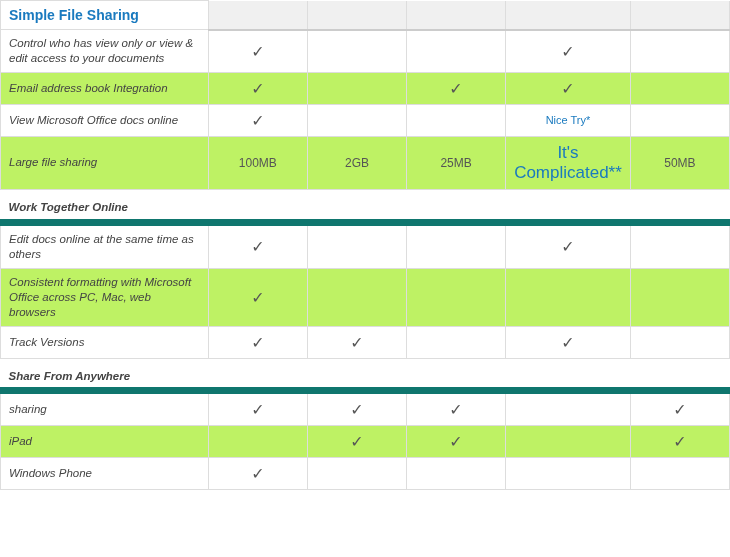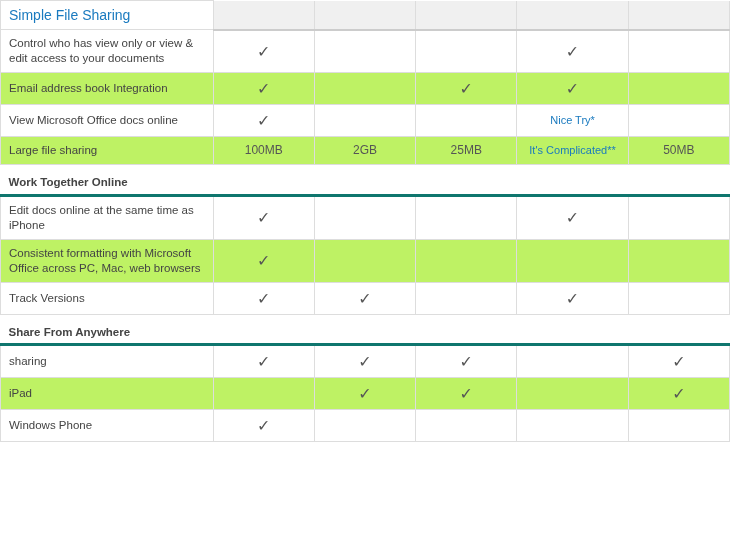--- a/index.html
+++ b/index.html
@@ -20,57 +20,58 @@
       padding: 6px 8px;
       text-align: center;
       vertical-align: middle;
     }
     .comparison-table td:first-child {
       text-align: left;
       width: 210px;
       font-size: 11.5px;
       color: #444;
       line-height: 1.3;
+      font-style: italic;
     }
     .comparison-table th {
       background: #f0f0f0;
       font-size: 12px;
-      font-weight: normal;
+      font-weight: bold;
       color: #333;
       border-top: none;
       border-bottom: 2px solid #ccc;
     }
     .section-header td {
       background: #fff;
       font-size: 14px;
       font-weight: bold;
       color: #1a7abf;
       text-align: left;
       padding: 10px 8px 4px 8px;
       border: none;
-      border-bottom: 3px solid #0f766e;
+      border-bottom: 7px solid #0f766e;
     }
     .row-alt {
       background: #bef264;
     }
     .row-normal {
       background: #fff;
     }
     .check {
       color: #555;
       font-size: 16px;
     }
     .nice-try {
       color: #1a7abf;
       font-size: 11px;
       margin-top: 18px;
     }
     .its-complicated {
       color: #1a7abf;
-      font-size: 11px;
+      font-size: 17px;
     }
     .file-size {
       color: #555;
       font-size: 12px;
     }
     .col-skydrive { width: 100px; }
     .col-dropbox { width: 100px; }
     .col-gmail { width: 100px; }
     .col-googledocs { width: 110px; }
     .col-yousendit { width: 100px; }
@@ -120,21 +121,21 @@
         <td><span class="file-size">100MB</span></td>
         <td><span class="file-size">2GB</span></td>
         <td><span class="file-size">25MB</span></td>
         <td><span class="its-complicated">It's Complicated**</span></td>
         <td><span class="file-size">50MB</span></td>
       </tr>
       <tr class="section-header">
         <td colspan="6">Work Together Online</td>
       </tr>
       <tr class="row-normal">
-        <td>Edit docs online at the same time as iPhone</td>
+        <td>Edit docs online at the same time as others</td>
         <td><span class="check">✓</span></td>
         <td></td>
         <td></td>
         <td><span class="check">✓</span></td>
         <td></td>
       </tr>
       <tr class="row-alt">
         <td>Consistent formatting with Microsoft Office across PC, Mac, web browsers</td>
         <td><span class="check">✓</span></td>
         <td></td>

